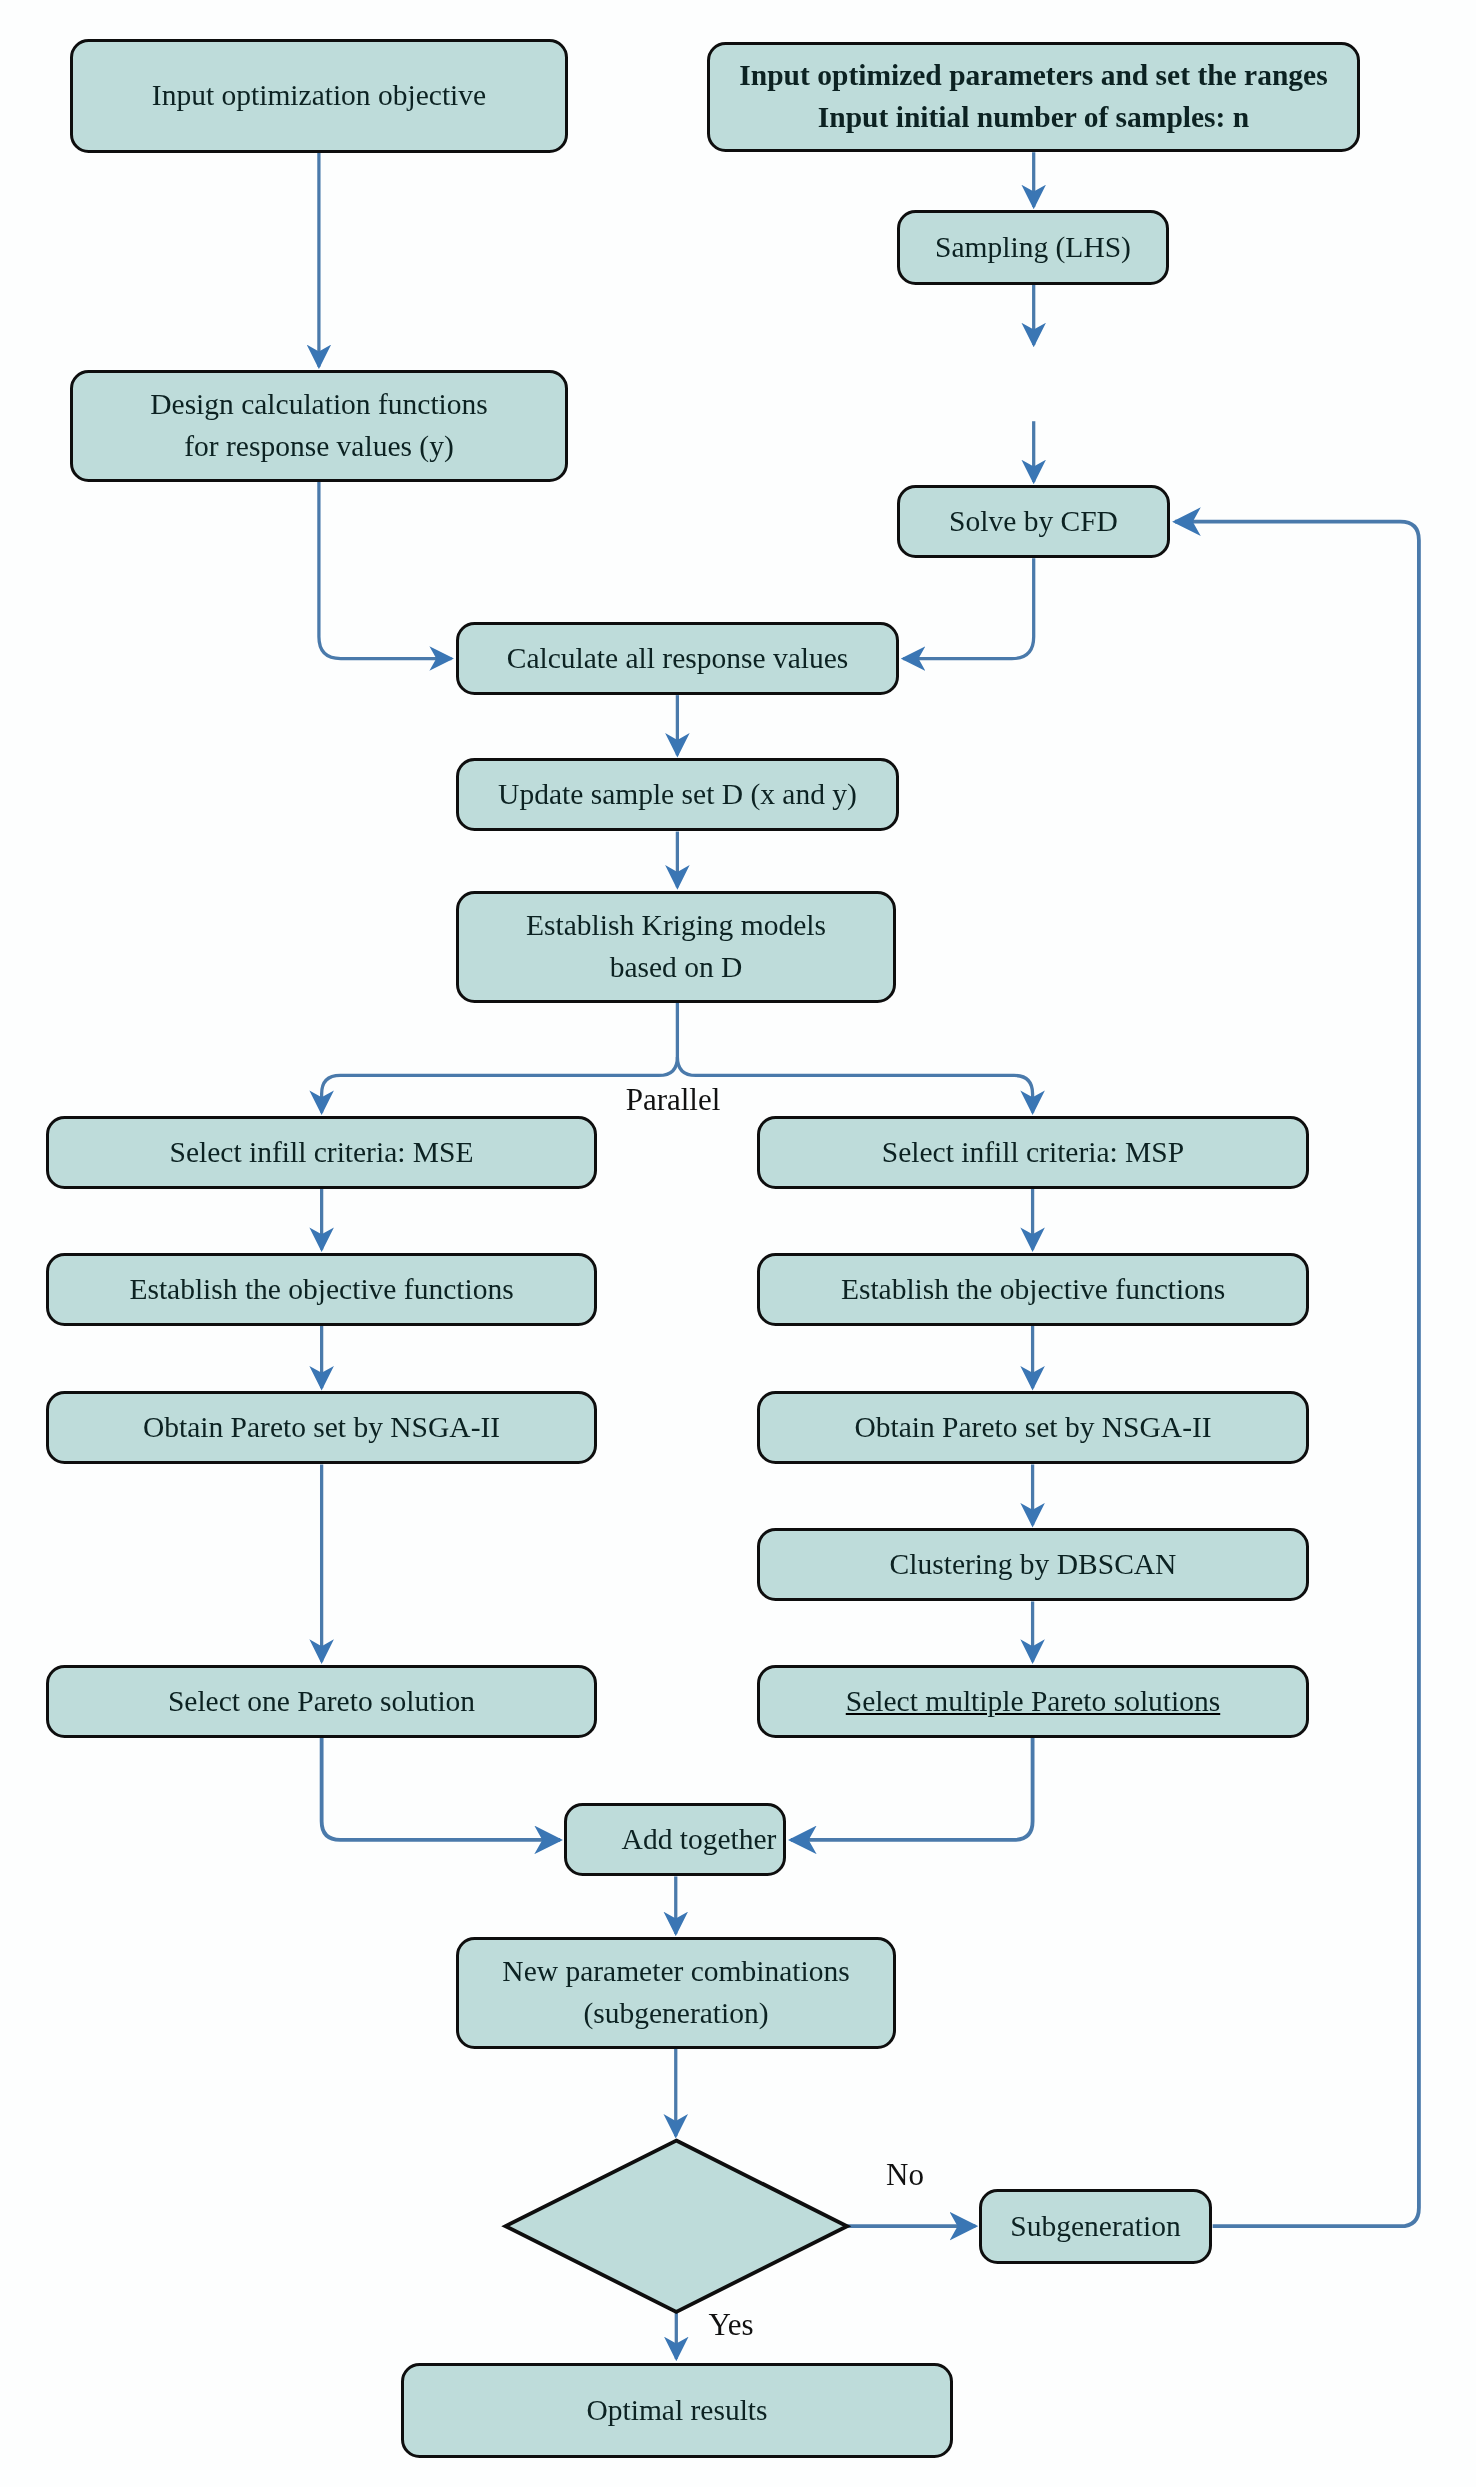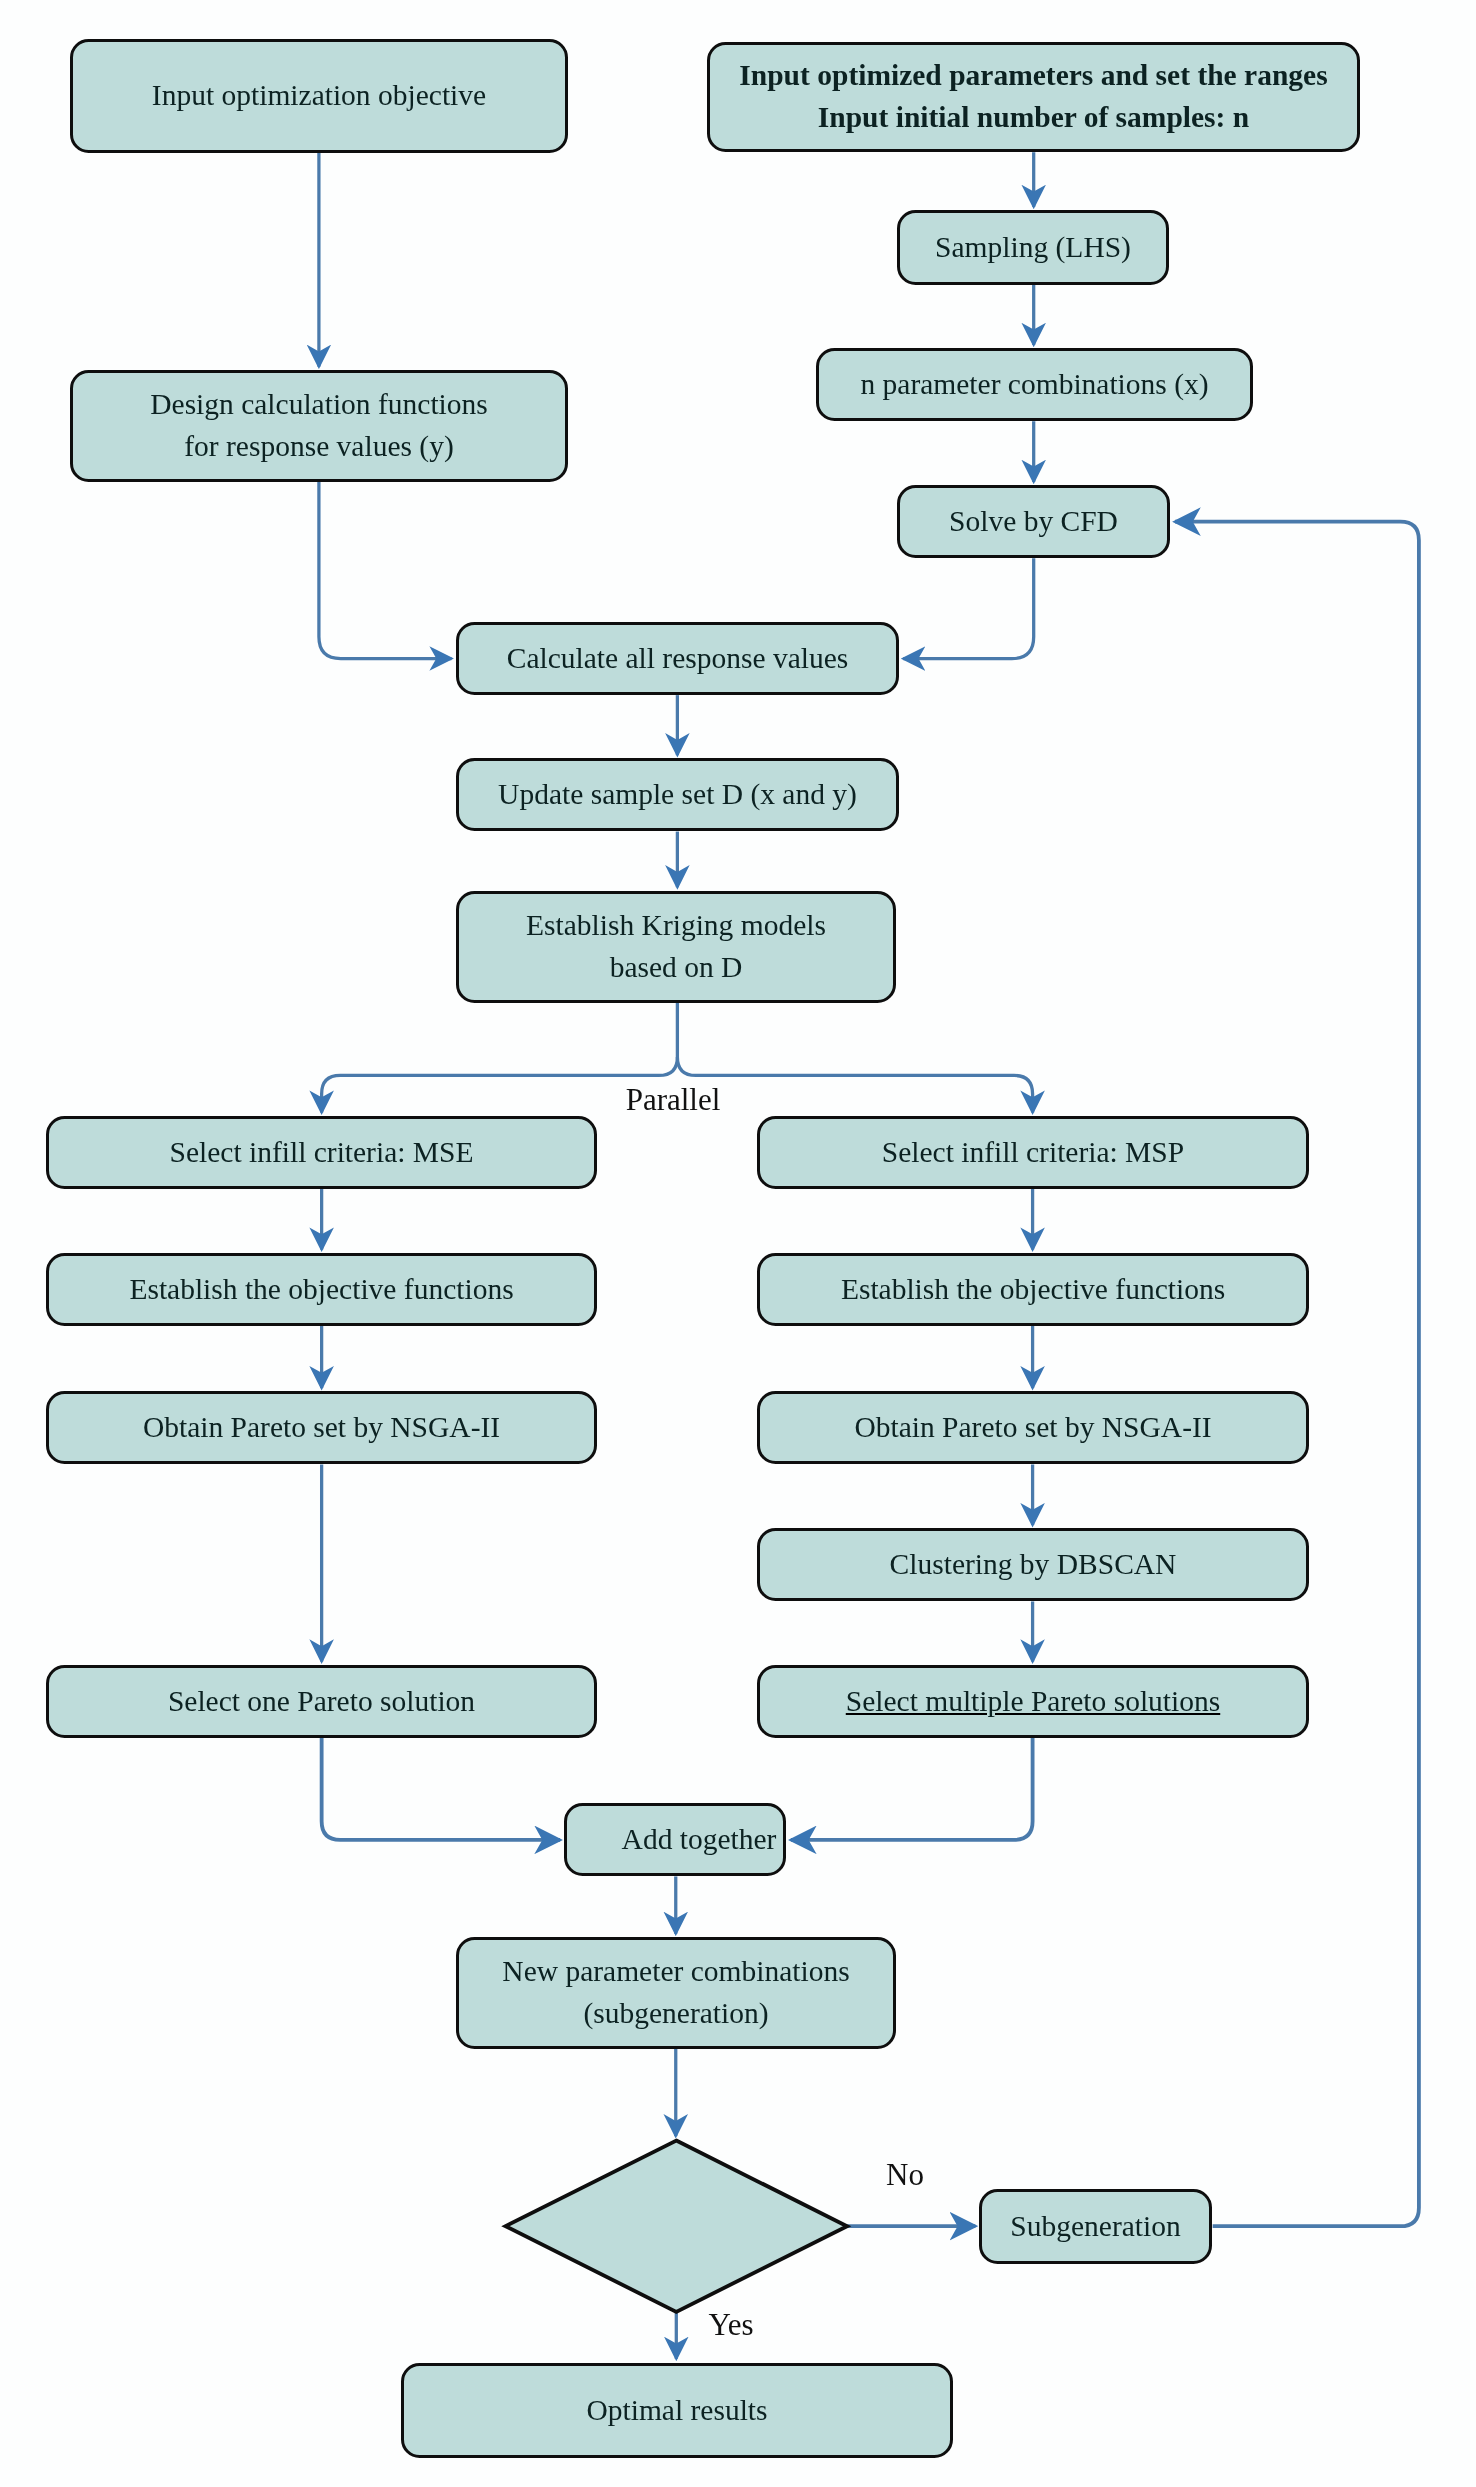--- a/index.html
+++ b/index.html
@@ -87,23 +87,20 @@
   <div class="node" style="left:70px;top:39px;width:498px;height:114px;">
     <span>Input optimization objective</span>
   </div>
   <div class="node" style="left:707px;top:42px;width:653px;height:110px;font-weight:bold;">
     <span>Input optimized parameters and set the ranges
 Input initial number of samples: n</span>
   </div>
   <div class="node" style="left:897px;top:210px;width:272px;height:75px;">
     <span>Sampling (LHS)</span>
   </div>
-  <div class="node" style="left:816px;top:348px;width:437px;height:73px;">
-    <span>n parameter combinations (x)</span>
-  </div>
   <div class="node" style="left:897px;top:485px;width:273px;height:73px;">
     <span>Solve by CFD</span>
   </div>
   <div class="node" style="left:70px;top:370px;width:498px;height:112px;">
     <span>Design calculation functions
 for response values (y)</span>
   </div>
   <div class="node" style="left:456px;top:622px;width:443px;height:73px;">
     <span>Calculate all response values</span>
   </div>

